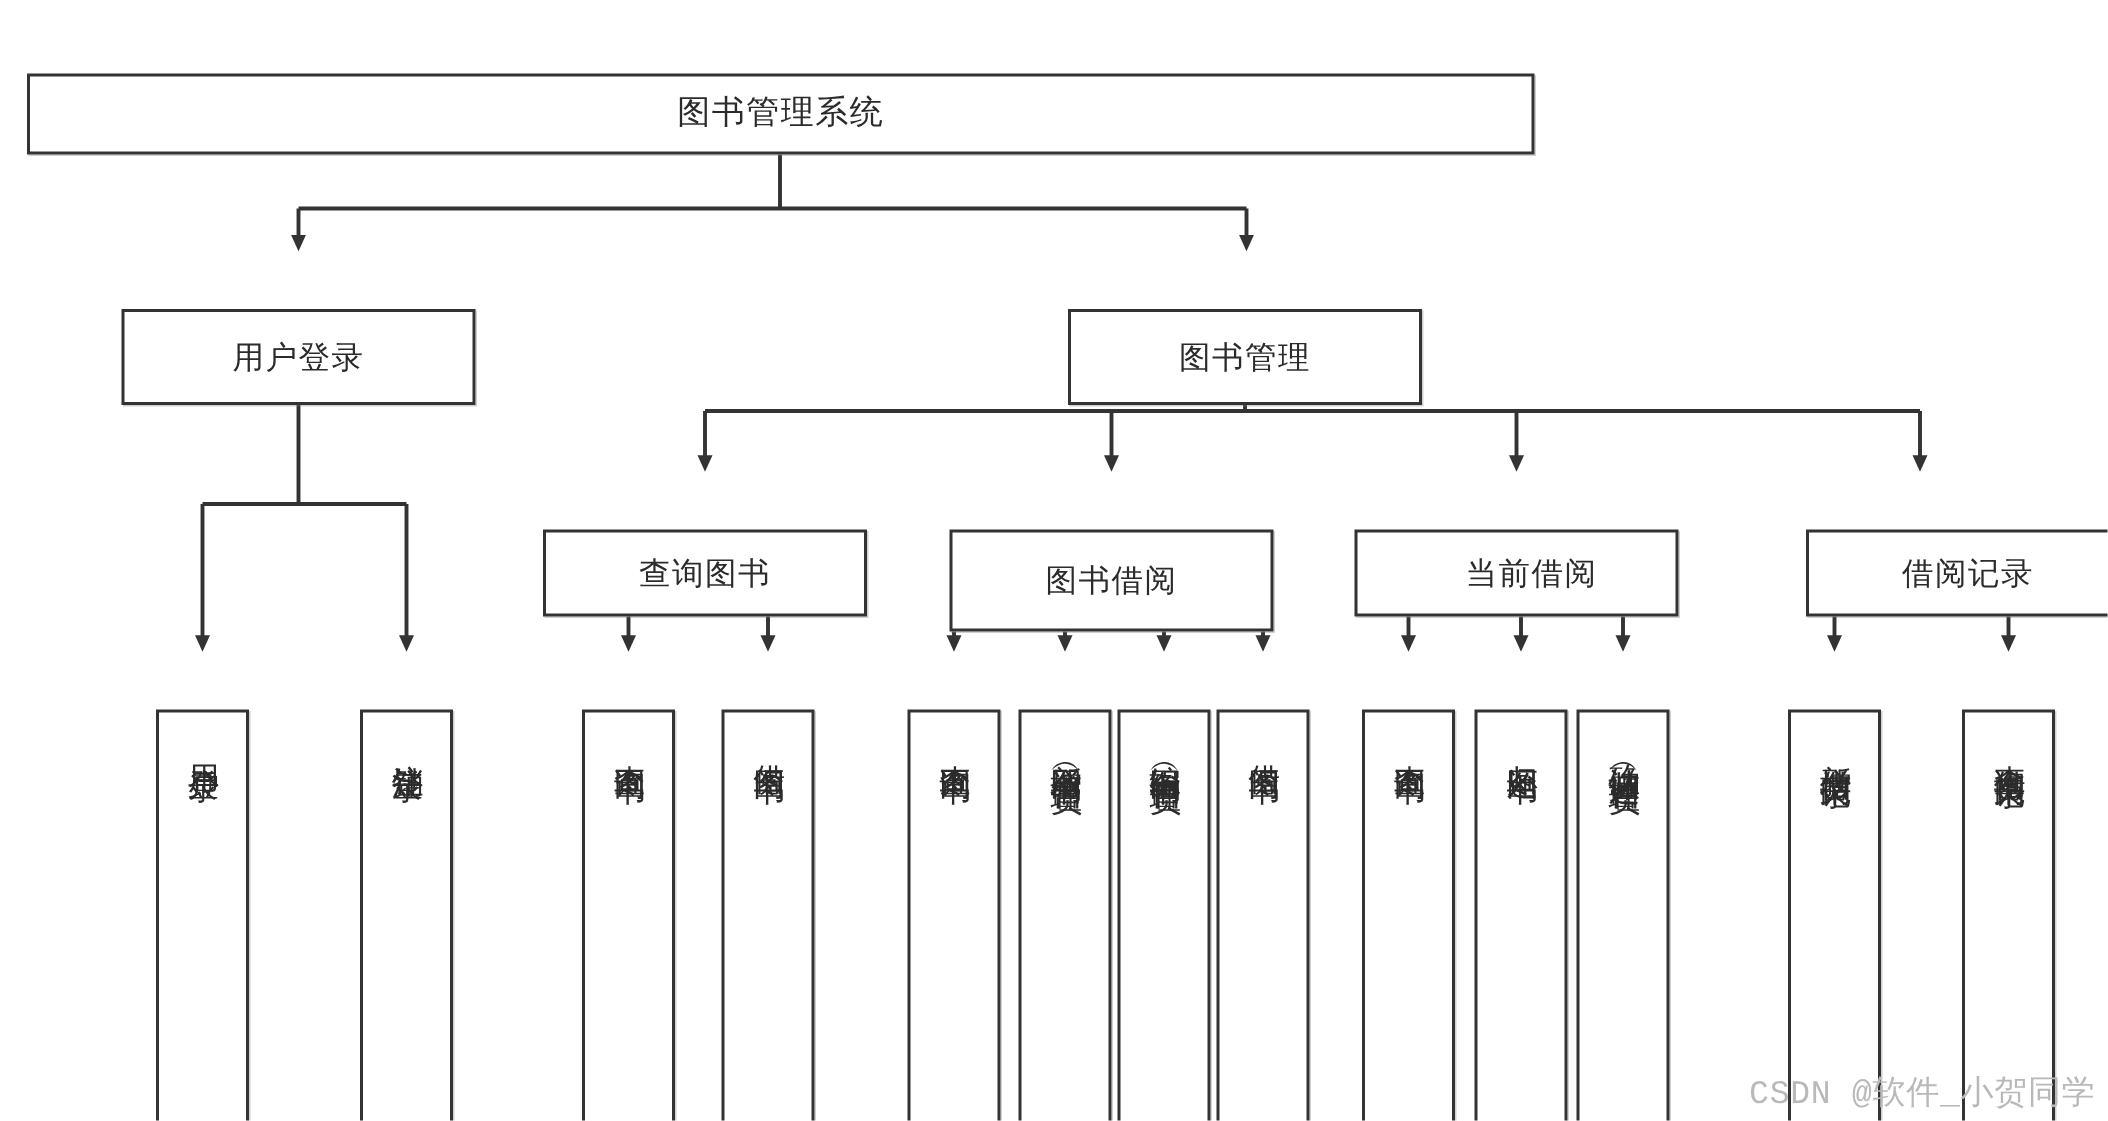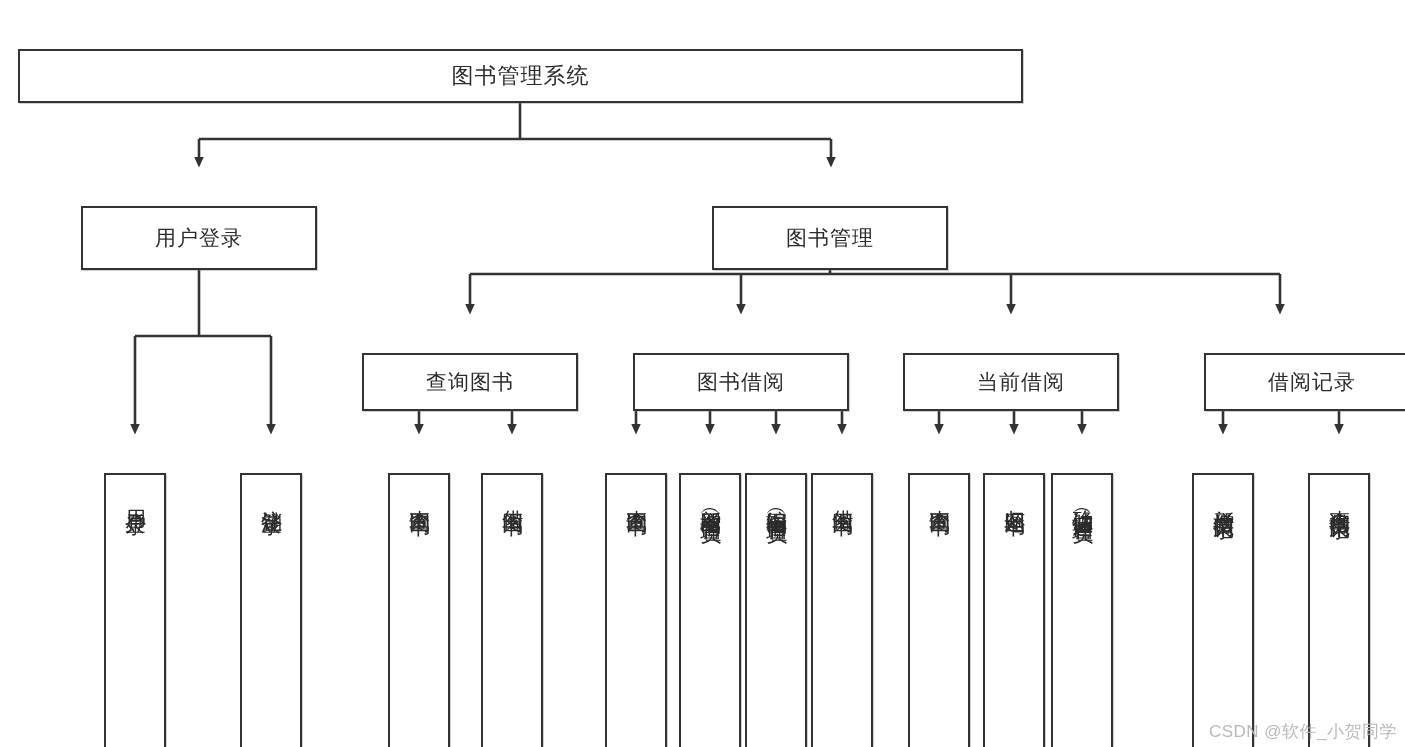--- a/index.html
+++ b/index.html
@@ -48,25 +48,25 @@
     font-size:21px;
     line-height:1.32;
     letter-spacing:2px;
     white-space:nowrap;
   }
   .node.root .label { font-size:22px; }
   .watermark {
     position:absolute;
     right:8px;
     bottom:4px;
-    font-size:17px;
+    font-size:22px;
     color:#b9b9b9;
     letter-spacing:0.5px;
     white-space:nowrap;
-    font-family:Liberation Sans, sans-serif;
+    font-family:Liberation Mono, monospace;
   }
 </style>
 </head>
 <body>
 
 <div id="diagram">
 
   <svg class="edges" viewBox="0 0 1405 747" xmlns="http://www.w3.org/2000/svg">
     <defs>
       <marker id="arw" markerWidth="12" markerHeight="12" refX="1.5" refY="5" orient="auto" markerUnits="userSpaceOnUse">
@@ -124,21 +124,21 @@
   <div class="node" style="left:81px; top:170px; width:236px; height:64px;">
     <span class="label">用户登录</span>
   </div>
   <div class="node" style="left:712px; top:170px; width:236px; height:64px;">
     <span class="label">图书管理</span>
   </div>
 
   <div class="node" style="left:362px; top:317px; width:216px; height:58px;">
     <span class="label">查询图书</span>
   </div>
-  <div class="node" style="left:633px; top:317px; width:216px; height:58px;">
+  <div class="node" style="left:633px; top:317px; width:216px; height:68px;">
     <span class="label">图书借阅</span>
   </div>
   <div class="node" style="left:903px; top:317px; width:216px; height:58px;padding-left:20px;">
     <span class="label">当前借阅</span>
   </div>
   <div class="node" style="left:1204px; top:317px; width:216px; height:58px;">
     <span class="label">借阅记录</span>
   </div>
 
   <div class="node leaf" style="left:104px; top:437px; width:62px; height:297px;">

